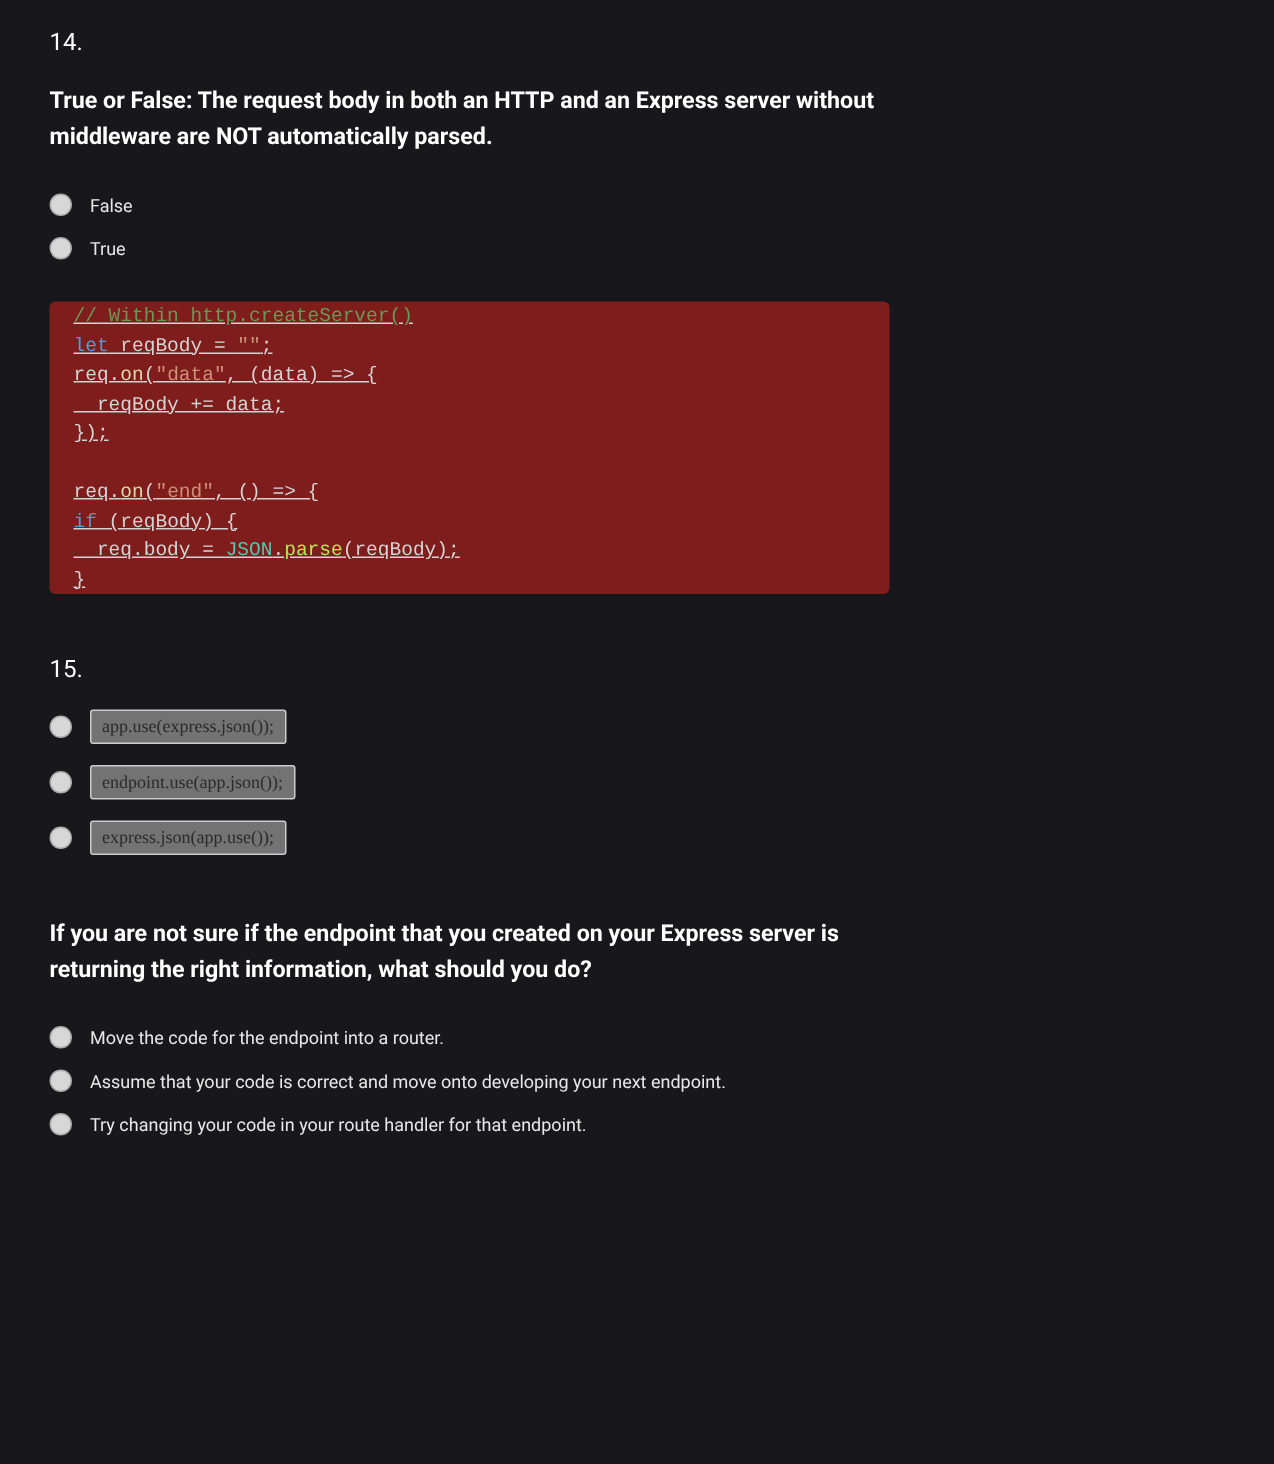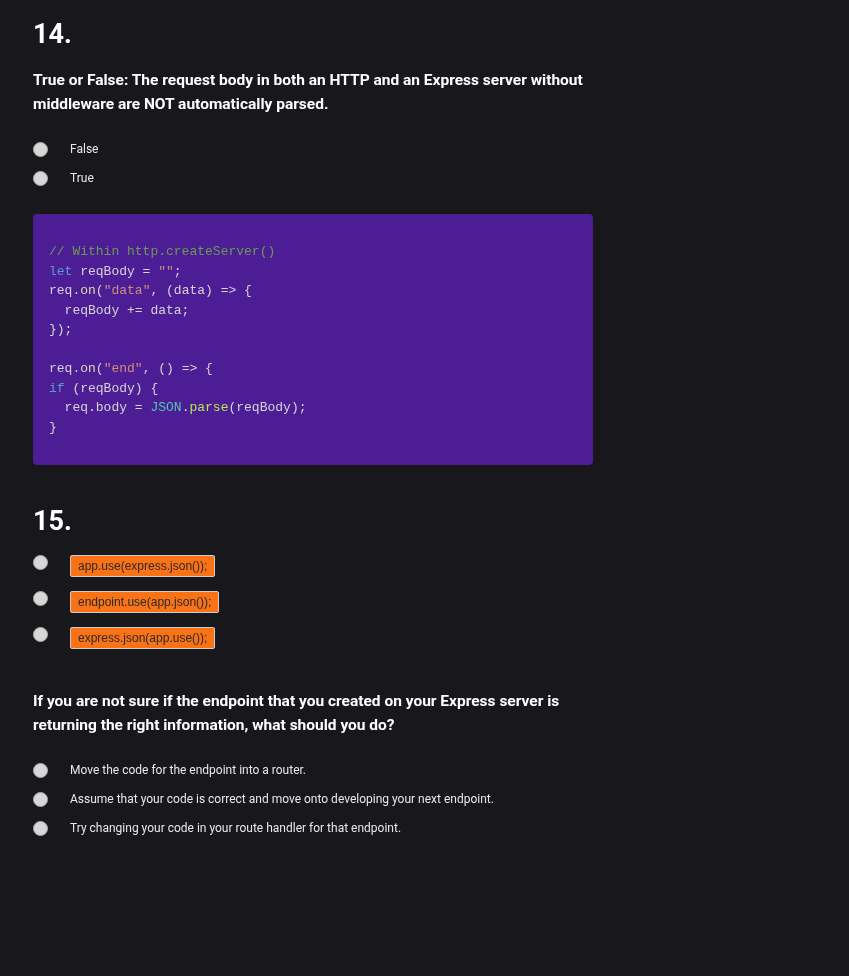--- a/index.html
+++ b/index.html
@@ -5,71 +5,73 @@
   * { box-sizing: border-box; margin: 0; padding: 0; }
   body {
     background: #18181c;
     color: #e8e8e8;
     font-family: -apple-system, BlinkMacSystemFont, "Segoe UI", Roboto, Arial, sans-serif;
     width: 849px;
     padding: 18px 33px 30px 33px;
   }
   .question { margin-bottom: 40px; }
   .q-number {
-    font-size: 27px;
-    font-weight: 700;
+    font-size: 16px;
+    font-weight: 400;
     color: #fff;
     margin-bottom: 18px;
   }
   .q-text {
     font-size: 15.5px;
     font-weight: 700;
     color: #fff;
     line-height: 1.55;
     max-width: 560px;
     margin-bottom: 26px;
   }
   .option-row {
     display: flex;
-    gap: 22px;
+    align-items: center;
+    gap: 12px;
     margin-bottom: 14px;
   }
   .radio {
     width: 15px;
     height: 15px;
     border-radius: 50%;
     background: #d7d7d7;
     border: 1px solid #aaa;
     flex-shrink: 0;
   }
   .opt-label {
     font-size: 12px;
     color: #e8e8e8;
   }
   .opt-code {
-    font-family: Liberation Sans, sans-serif;
+    font-family: Liberation Serif, serif;
     font-size: 12px;
-    background: #f97316;
+    background: #737373;
     color: #2a2a2a;
     padding: 3px 7px;
     border-radius: 2px;
     border: 1px solid #ccc;
   }
   .code-block {
-    background: #4c1d95;
+    background: #7f1d1d;
     border-radius: 4px;
-    padding: 28px 16px;
+    padding: 0 16px;
     font-family: "Consolas", "Courier New", monospace;
     font-size: 13px;
     line-height: 1.5;
     max-width: 560px;
     margin-top: 28px;
     margin-bottom: 34px;
     white-space: pre;
     color: #d4d4d4;
+    text-decoration: underline;
   }
   .c-comment { color: #6a9955; }
   .c-keyword { color: #569cd6; }
   .c-method  { color: #dcdcaa; }
   .c-string  { color: #ce9178; }
   .c-json    { color: #4ec9b0; }
   .c-parse   { color: #b5e853; }
 </style>
 </head>
 <body>

